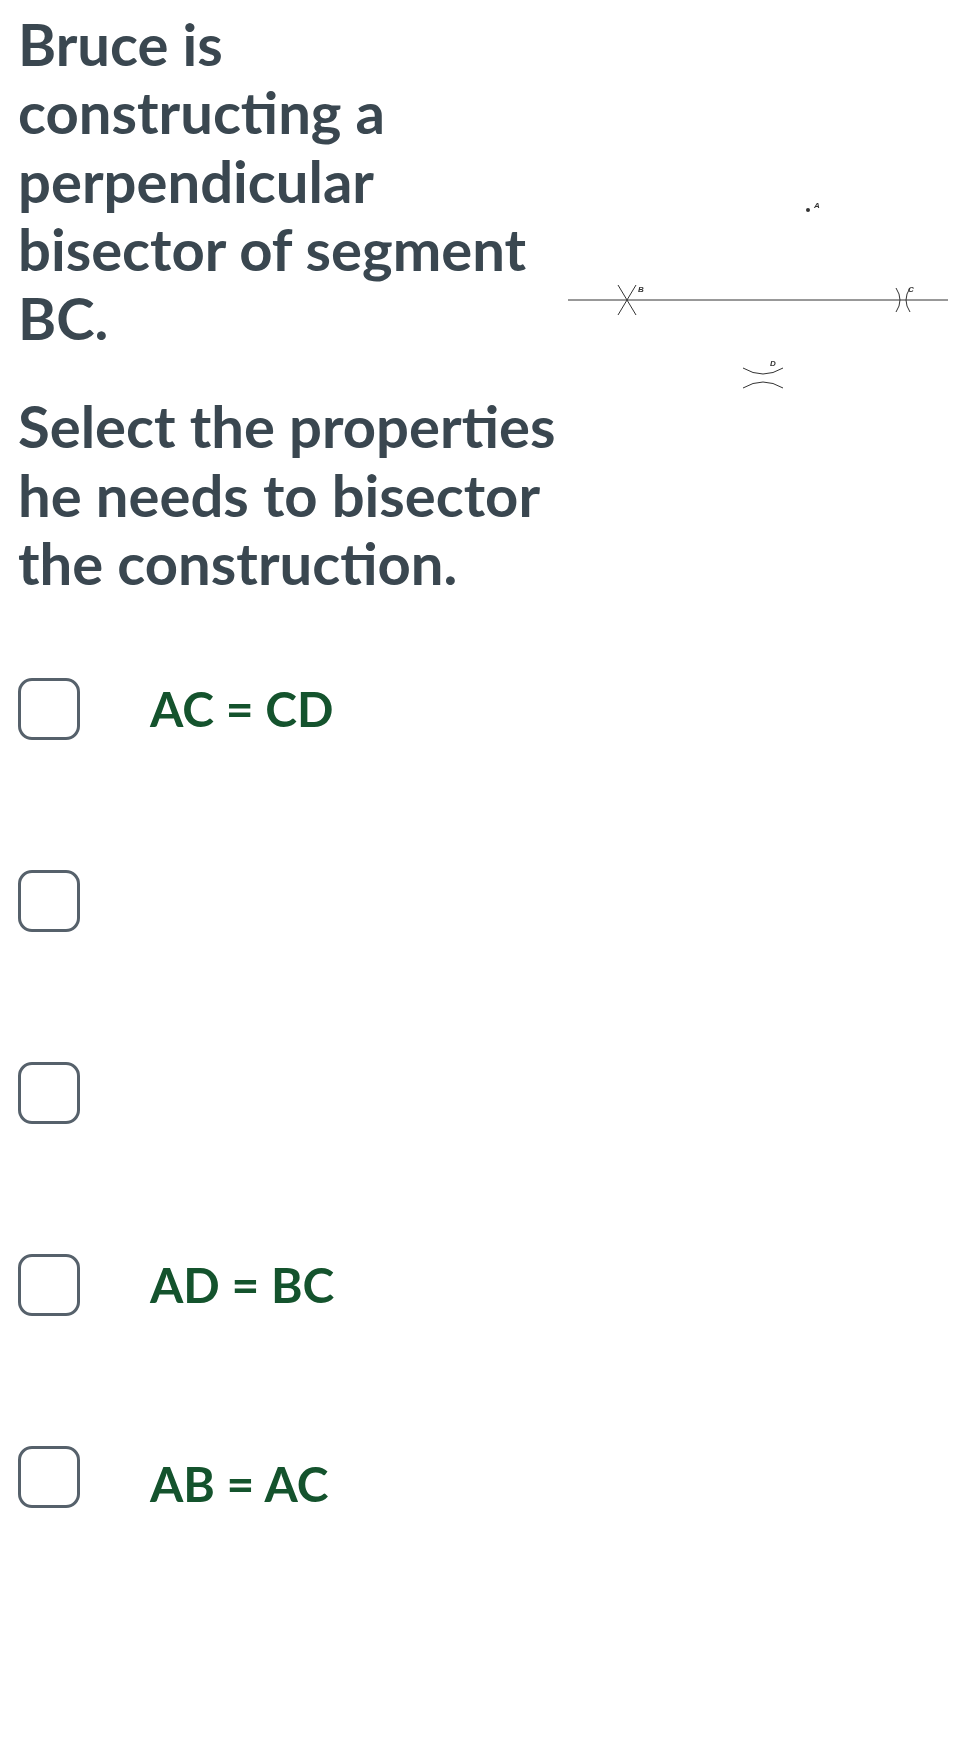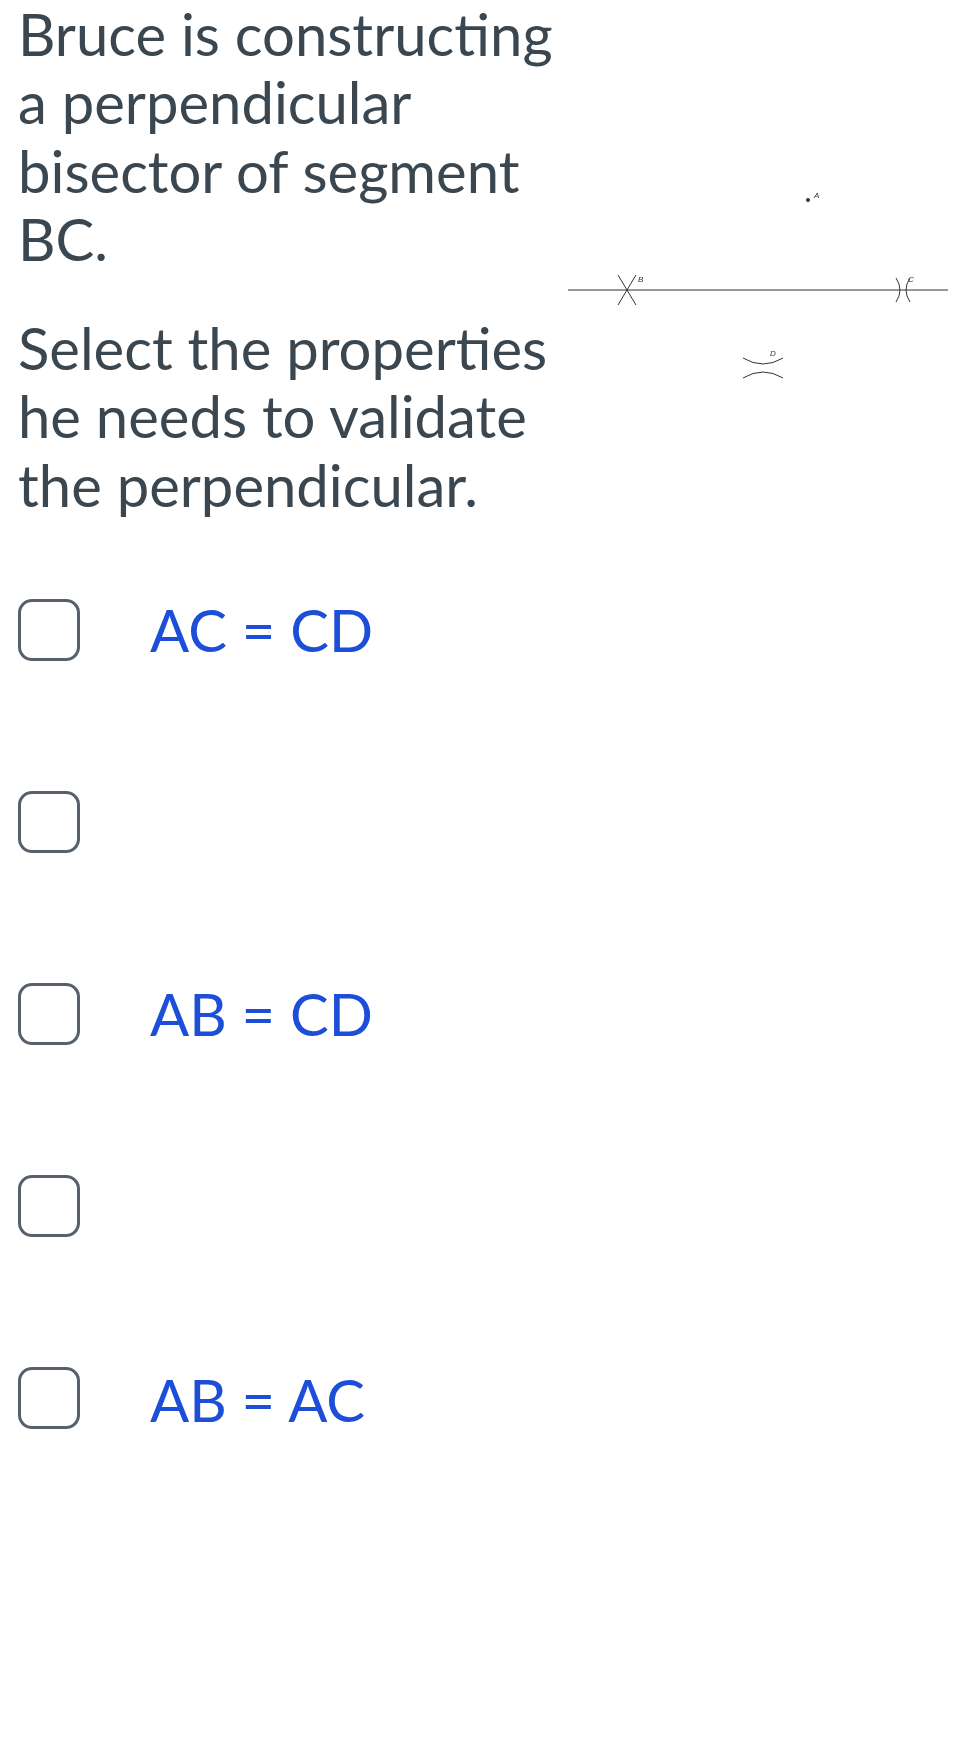--- a/index.html
+++ b/index.html
@@ -10,21 +10,22 @@
     background: #ffffff;
     font-family: "Lato", "Helvetica Neue", Arial, sans-serif;
     color: #3a4750;
     overflow: hidden;
   }
   .page {
     position: relative;
     width: 929px;
     height: 1764px;
     box-sizing: border-box;
-    padding: 0 18px 0 18px;
+    padding: 10px 18px 0 18px;
+    font-weight: bold;
   }
   .question-block {
     display: flex;
     flex-direction: row;
     align-items: flex-start;
   }
   .question-text {
     flex: 0 0 540px;
     font-size: 58px;
     line-height: 1.18;
@@ -57,41 +58,41 @@
   .checkbox {
     width: 62px;
     height: 62px;
     border: 3px solid #56616b;
     border-radius: 14px;
     flex: 0 0 62px;
     box-sizing: border-box;
     background: #ffffff;
   }
   .choice-label {
-    font-size: 58px;
-    color: #1d4ed8;
+    font-size: 48px;
+    color: #14532d;
     margin-left: 70px;
     line-height: 1;
   }
   .diag-label {
     font-family: Arial, sans-serif;
     font-size: 8px;
     font-style: italic;
     fill: #333;
   }
 </style>
 </head>
 <body>
 
 <div class="page">
 
   <div class="question-block">
     <div class="question-text">
       <p>Bruce is constructing a perpendicular bisector of segment BC.</p>
-      <p>Select the properties he needs to validate the perpendicular.</p>
+      <p>Select the properties he needs to bisector the construction.</p>
     </div>
 
     <div class="diagram-area">
       <svg class="diagram-svg" viewBox="0 0 400 260">
 
         <line x1="10" y1="130" x2="390" y2="130" stroke="#333" stroke-width="1"></line>
 
         <circle cx="250" cy="40" r="2" fill="#333"></circle>
         <text x="256" y="38" class="diag-label">A</text>
 
@@ -119,24 +120,24 @@
   <div class="choices">
     <div class="choice-row">
       <div class="checkbox"></div>
       <div class="choice-label">AC = CD</div>
     </div>
     <div class="choice-row">
       <div class="checkbox"></div>
     </div>
     <div class="choice-row">
       <div class="checkbox"></div>
-      <div class="choice-label">AB = CD</div>
     </div>
     <div class="choice-row">
       <div class="checkbox"></div>
+      <div class="choice-label">AD = BC</div>
     </div>
     <div class="choice-row" style="margin-bottom:0;align-items:flex-end;">
       <div class="checkbox"></div>
       <div class="choice-label">AB = AC</div>
     </div>
   </div>
 
 </div>
 
 </body></html>

